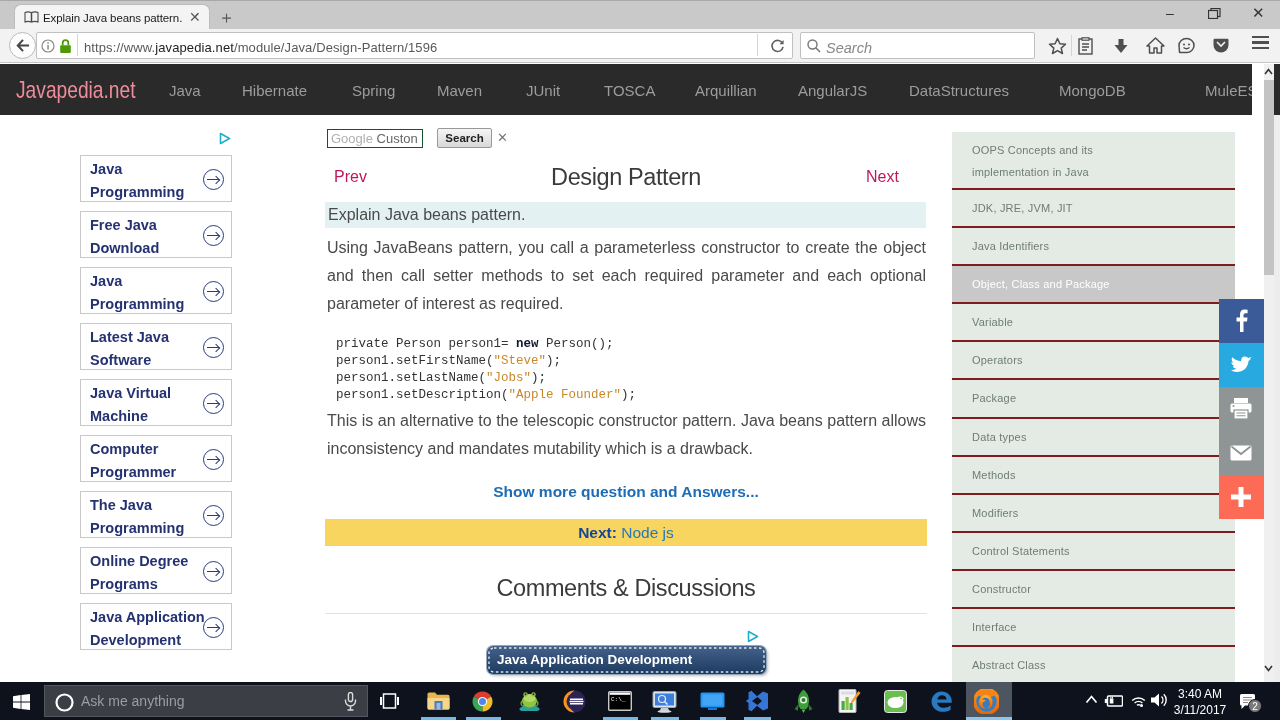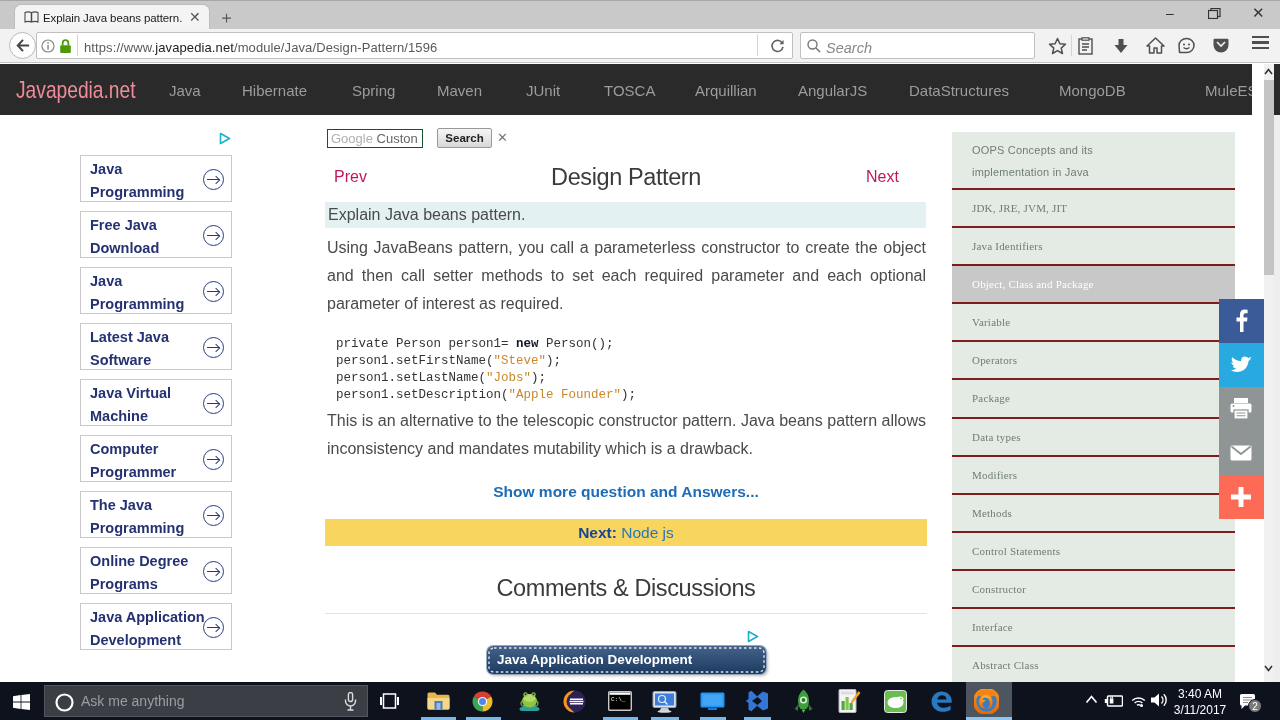--- a/index.html
+++ b/index.html
@@ -47,21 +47,21 @@
 #showmore { position:absolute; left:325px; top:483px; width:602px; text-align:center; font-size:15.5px; font-weight:bold; color:#1e6cb5; }
 #nextbar { position:absolute; left:325px; top:519px; width:602px; height:27px; background:#f8d55e; text-align:center; font-size:15.5px; line-height:27px; }
 #comments { position:absolute; left:325px; top:575px; width:602px; text-align:center; font-size:23.5px; color:#3b3b3b; letter-spacing:-0.4px; }
 #chr { position:absolute; left:325px; top:613px; width:602px; height:1px; background:#e2e2e2; }
 #adpill { position:absolute; left:487px; top:646px; width:279px; height:28px; border-radius:6px; background:linear-gradient(#44628a,#1d3a60); box-shadow:0 0 0 1px #93a6bb, 2px 2px 3px rgba(0,0,0,0.25); font-size:13.5px; font-weight:bold; color:#fff; line-height:28px; padding-left:10px; }
 
 
 #sidebar { position:absolute; left:952px; top:132px; width:283px; height:550px; background:#e4ebe4; }
 #sidebar .row { position:relative; font-size:11px; letter-spacing:0.2px; color:#6e7d73; border-bottom:2px solid #7f1d1d; padding-left:20px; }
 #sidebar .r1 { height:58px; padding-top:7px; line-height:22px; }
-#sidebar .rn { height:38.1px; line-height:36px;font-family:Liberation Serif, serif; }
+#sidebar .rn { height:38.1px; line-height:36px; }
 #sidebar .hl { background:#c8c8c8; color:#fff; }
 
 
 .soc { position:absolute; left:1219px; width:45px; height:44px; z-index:5; }
 
 
 #scrollzone { position:absolute; left:1252px; top:64px; width:12px; height:618px; background:#fff; }
 #sbar { position:absolute; left:1264px; top:64px; width:10px; height:618px; background:#f0f0f0; }
 #sthumb { position:absolute; left:1264px; top:80px; width:10px; height:195px; background:#c3c3c3; }
 #sliver-top { position:absolute; left:1274px; top:64px; width:6px; height:51px; background:#2a2a2a; }
@@ -245,22 +245,22 @@
 
 <div id="sidebar">
   <div class="row r1">OOPS Concepts and its<br>implementation in Java</div>
   <div class="row rn">JDK, JRE, JVM, JIT</div>
   <div class="row rn">Java Identifiers</div>
   <div class="row rn hl">Object, Class and Package</div>
   <div class="row rn">Variable</div>
   <div class="row rn">Operators</div>
   <div class="row rn">Package</div>
   <div class="row rn">Data types</div>
+  <div class="row rn">Methods</div>
   <div class="row rn">Modifiers</div>
-  <div class="row rn">Methods</div>
   <div class="row rn">Control Statements</div>
   <div class="row rn">Constructor</div>
   <div class="row rn">Interface</div>
   <div class="row rn">Abstract Class</div>
 </div>
 
 <div class="soc" style="top:299px;background:#3a5a98;"><svg width="44" height="44" viewBox="0 0 44 44">
         <path d="M24.5 33 V22.5 H28 L28.5 18.5 H24.5 V16 Q24.5 14.3 26.3 14.3 H28.6 V10.8 Q27.2 10.6 25.6 10.6 Q21 10.6 21 15.5 V18.5 H17.5 V22.5 H21 V33 Z" fill="#fff"></path>
       </svg></div>
 <div class="soc" style="top:343px;background:#28a9e0;"><svg width="44" height="44" viewBox="0 0 44 44">

